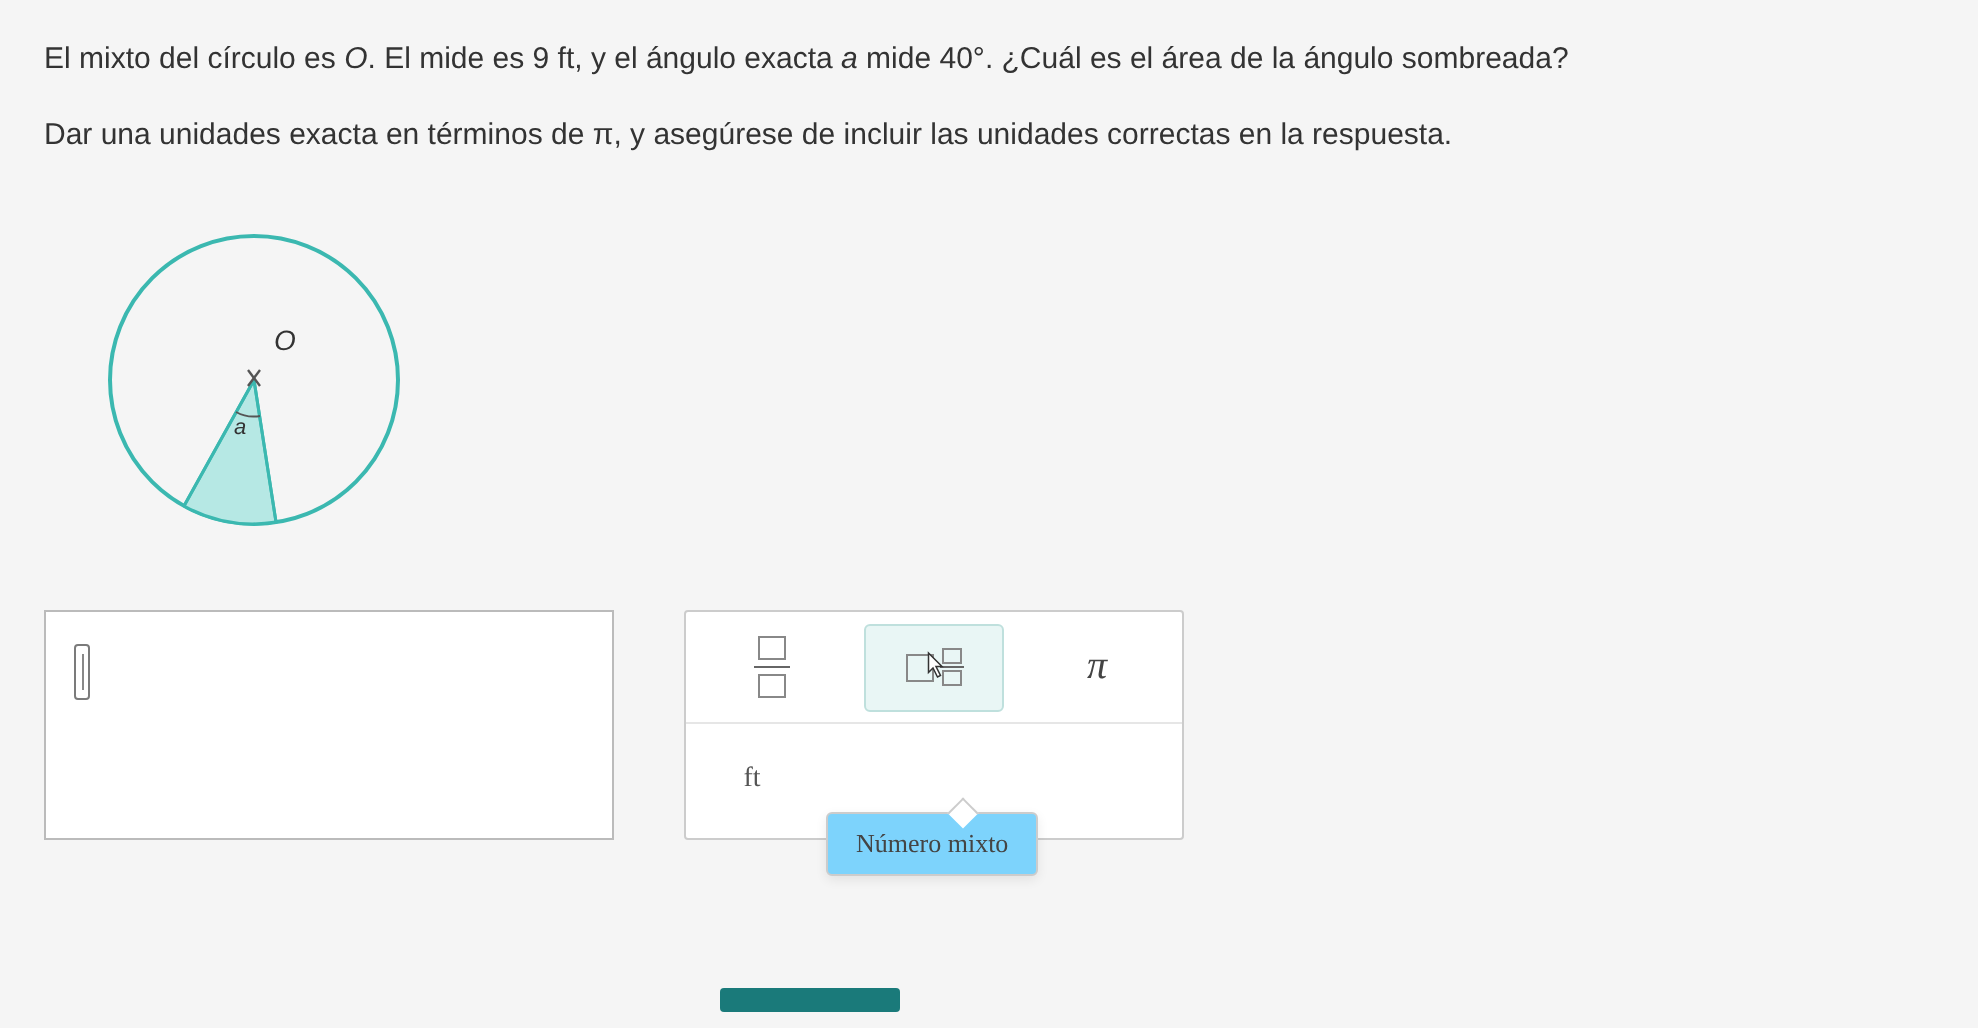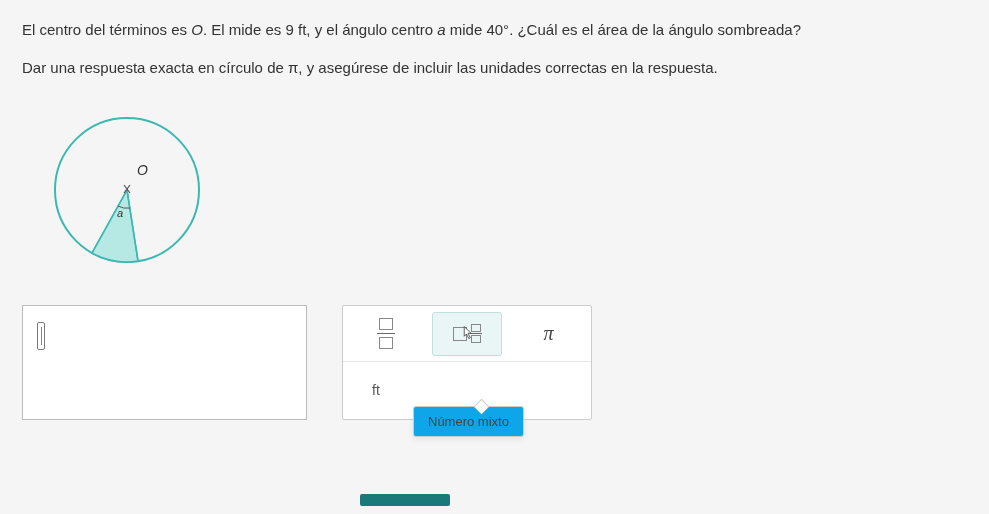--- a/index.html
+++ b/index.html
@@ -162,21 +162,21 @@
     .unit-label {
       font-size: 14px;
       color: #555;
       text-align: center;
       width: 66px;
     }
     .tooltip {
       position: absolute;
       top: 44px;
       left: 70px;
-      background: #0ea5e9;
+      background: #7dd3fc;
       border: 1px solid #ccc;
       border-radius: 3px;
       padding: 7px 14px;
       font-size: 13px;
       color: #444;
       box-shadow: 0 2px 6px rgba(0,0,0,0.08);
       white-space: nowrap;
       z-index: 10;
     }
     .tooltip::before {
@@ -198,25 +198,25 @@
       width: 90px;
       height: 12px;
       background: #1a7a7a;
       border-radius: 2px;
     }
   </style>
 </head>
 <body>
 
 <div class="problem-text">
-  <span>El centro del términos es </span><span class="var">O</span><span>. El mide es </span><span>9 ft</span><span>, y el ángulo centro </span><span class="var">a</span><span> mide </span><span>40°</span><span>. ¿Cuál es el área de la ángulo sombreada?</span>
+  <span>El mixto del círculo es </span><span class="var">O</span><span>. El mide es </span><span>9 ft</span><span>, y el ángulo exacta </span><span class="var">a</span><span> mide </span><span>40°</span><span>. ¿Cuál es el área de la ángulo sombreada?</span>
 </div>
 
 <div class="problem-text">
-  <span>Dar una respuesta exacta en círculo de </span><span>π</span><span>, y asegúrese de incluir las unidades correctas en la respuesta.</span>
+  <span>Dar una unidades exacta en términos de </span><span>π</span><span>, y asegúrese de incluir las unidades correctas en la respuesta.</span>
 </div>
 
 <div class="diagram-area">
   <svg width="170" height="170" viewBox="0 0 170 170">
     <circle cx="85" cy="85" r="72" fill="none" stroke="#3bb8b0" stroke-width="2"></circle>
     <path d="M 85 85 L 50 148 A 72 72 0 0 0 96 156 Z" fill="#b6e8e4" stroke="#3bb8b0" stroke-width="1.5"></path>
     <line x1="85" y1="85" x2="50" y2="148" stroke="#3bb8b0" stroke-width="1.5"></line>
     <line x1="85" y1="85" x2="96" y2="156" stroke="#3bb8b0" stroke-width="1.5"></line>
     <path d="M 76 101 A 18 18 0 0 0 88 103" fill="none" stroke="#555" stroke-width="1"></path>
     <line x1="82" y1="80" x2="88" y2="88" stroke="#555" stroke-width="1.2"></line>
@@ -250,20 +250,20 @@
           </div>
         </div>
         <svg width="18" height="18" viewBox="0 0 24 24" style="position:absolute;top:12px;left:26px;">
           <path d="M7 2 L7 15 L10 12 L13 18 L15 17 L12 11 L16 11 Z" fill="#fff" stroke="#333" stroke-width="1"></path>
         </svg>
       </div>
       <div class="key">
         <span class="pi">π</span>
       </div>
     </div>
-    <div class="keypad-row" style="position:relative;">
+    <div class="keypad-row" style="position:relative;font-family:Liberation Serif, serif;">
       <div class="unit-label">ft</div>
       <div class="tooltip">Número mixto</div>
     </div>
   </div>
 </div>
 
 <div class="bottom-bar"></div>
 
 </body></html>

